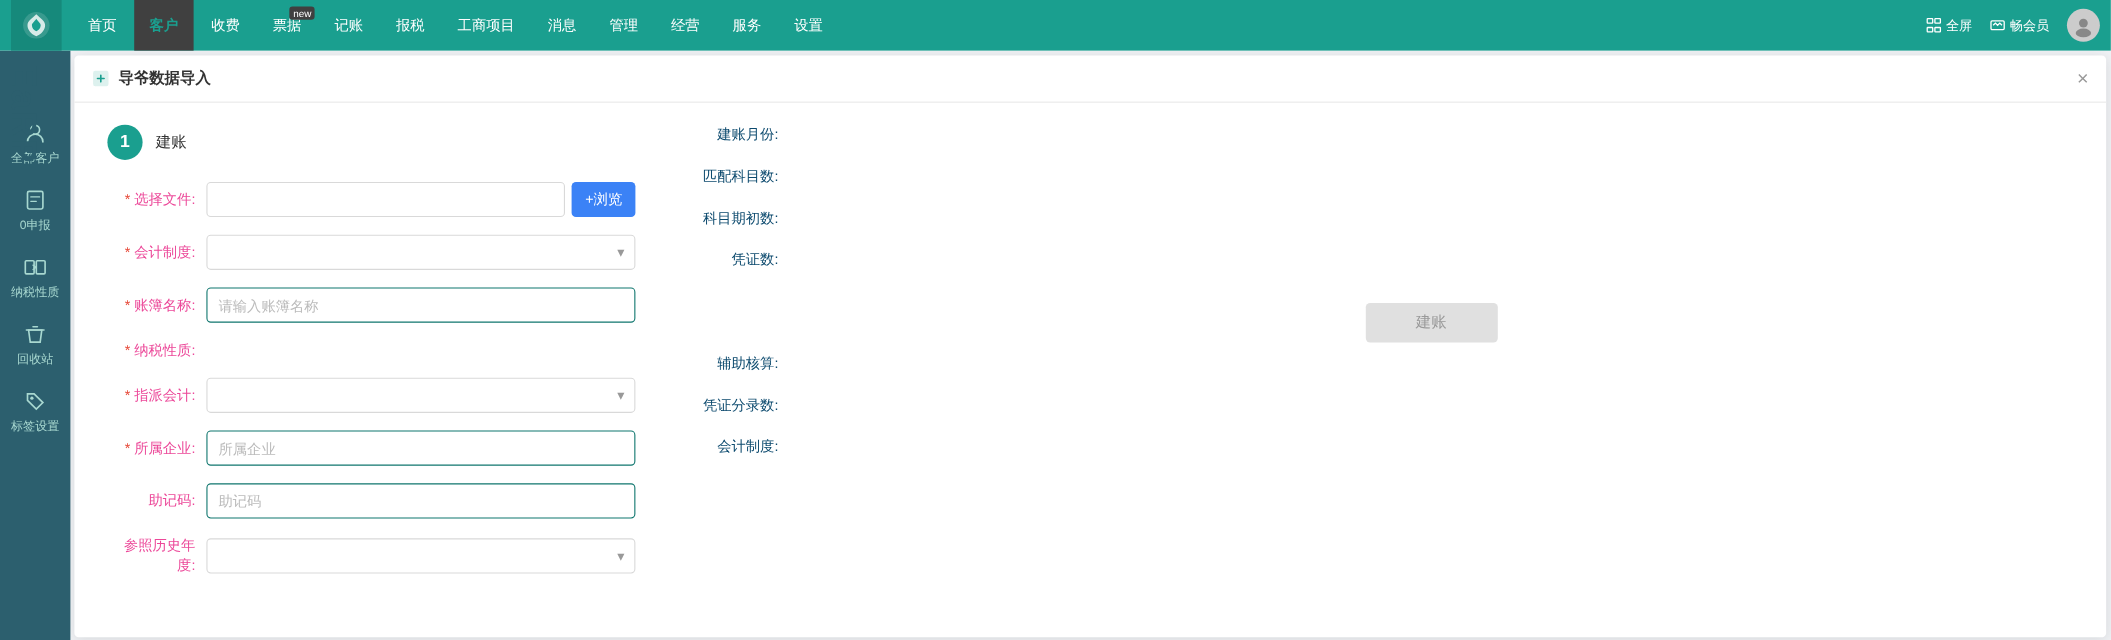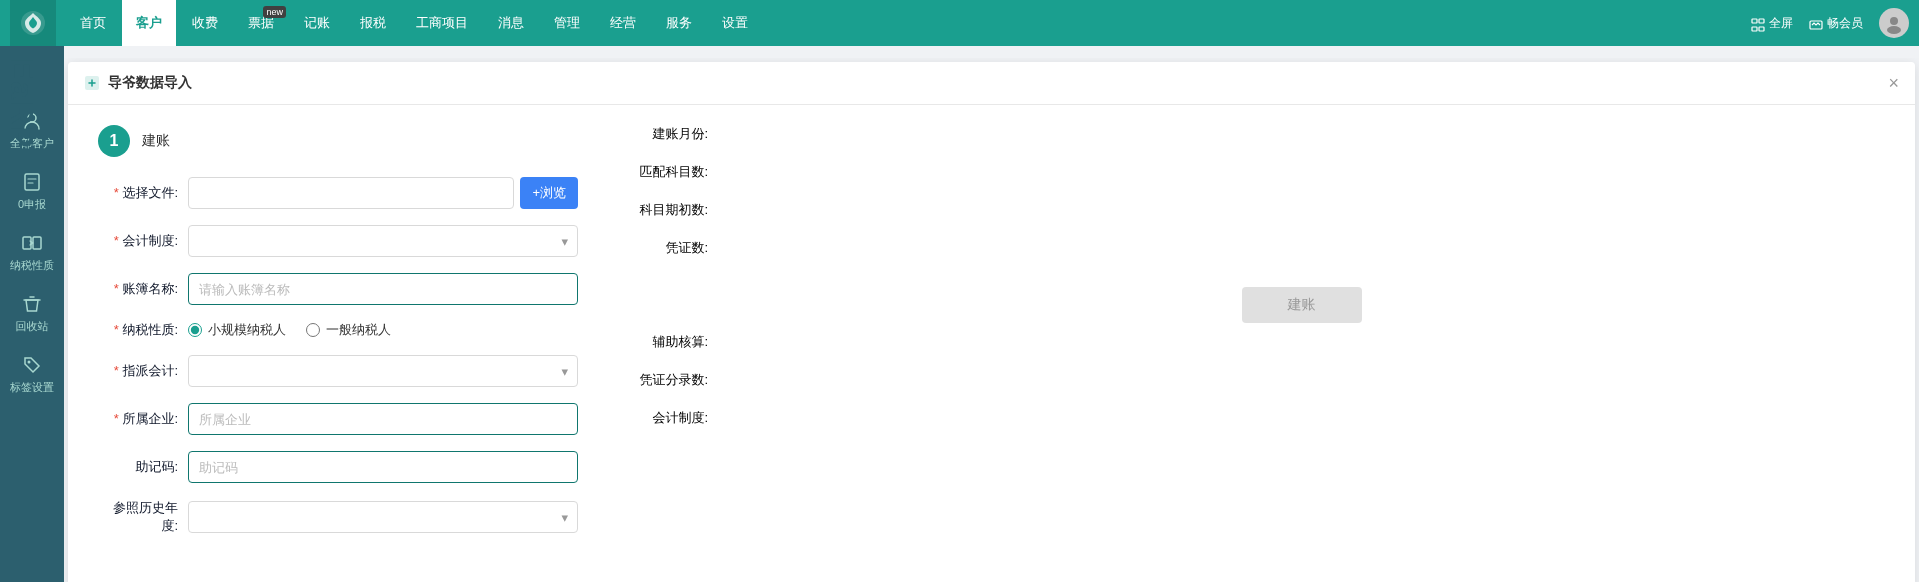--- a/index.html
+++ b/index.html
@@ -17,32 +17,32 @@
       display: flex; align-items: center; justify-content: center;
       margin-right: 10px; flex-shrink: 0;
     }
     .top-nav .logo svg { width: 28px; height: 28px; }
     .nav-items { display: flex; align-items: center; gap: 2px; flex: 1; }
     .nav-item {
       padding: 0 14px; height: 46px; display: flex; align-items: center;
       color: #fff; cursor: pointer; font-size: 13px; position: relative;
       white-space: nowrap;
     }
-    .nav-item.active { background: #ffffff; color: #1a9f8f; font-weight: bold; }
+    .nav-item.active { background: #404040; color: #1a9f8f; font-weight: bold; }
     .nav-item .badge-new {
       position: absolute; top: 6px; right: 2px;
       background: #404040; color: #fff; font-size: 9px;
       padding: 1px 3px; border-radius: 3px;
     }
     .nav-right {
       display: flex; align-items: center; gap: 16px; margin-left: auto;
       color: #fff; font-size: 12px;
     }
     .nav-right .fullscreen-btn, .nav-right .vip-btn {
-      display: flex; align-items: flex-end; gap: 4px; cursor: pointer;
+      display: flex; align-items: center; gap: 4px; cursor: pointer;
       white-space: nowrap;
     }
     .nav-right .user-avatar {
       width: 30px; height: 30px; border-radius: 50%;
       background: #ccc; overflow: hidden; cursor: pointer;
       display: flex; align-items: center; justify-content: center;
     }
 
     
     .layout { display: flex; height: calc(100vh - 46px); }
@@ -55,21 +55,21 @@
     }
     .sidebar-item {
       width: 100%; display: flex; flex-direction: column; align-items: center;
       padding: 8px 4px; cursor: pointer; color: #a8d8d0;
       font-size: 11px; gap: 4px;
     }
     .sidebar-item svg { width: 22px; height: 22px; }
     .sidebar-item .s-label { font-size: 11px; text-align: center; white-space: nowrap; }
 
     
-    .main-content { flex: 1; overflow: auto; padding: 4px; position: relative; margin-top: 12px; }
+    .main-content { flex: 1; overflow: auto; padding: 4px; position: relative; }
 
     
     .dialog {
       background: #fff; border-radius: 4px;
       box-shadow: 0 2px 12px rgba(0,0,0,0.1);
       min-height: 480px; position: relative; padding-bottom: 20px;
     }
     .dialog-header {
       padding: 12px 16px;
       border-bottom: 1px solid #e8e8e8;
@@ -92,21 +92,21 @@
       display: flex; align-items: center; justify-content: center;
       font-size: 16px; font-weight: bold; flex-shrink: 0;
     }
     .step-label { font-size: 14px; color: #333; }
 
     .form-row {
       display: flex; align-items: center; margin-bottom: 16px;
     }
     .form-label {
       width: 80px; text-align: right; margin-right: 10px;
-      color: #0f172a; font-size: 13px; flex-shrink: 0;
+      color: #ec4899; font-size: 13px; flex-shrink: 0;
     }
     .form-label.required::before { content: "* "; color: #e74c3c; }
     .form-control {
       flex: 1; height: 32px; border: 1px solid #0f766e; border-radius: 4px;
       padding: 0 10px; font-size: 13px; color: #333; outline: none;
     }
     .form-control::placeholder { color: #bbb; }
     .select-wrap { flex: 1; position: relative; }
     .select-wrap select {
       width: 100%; height: 32px; border: 1px solid #d9d9d9; border-radius: 4px;
@@ -131,21 +131,21 @@
 
     .radio-group { display: flex; align-items: center; gap: 20px; flex: 1; }
     .radio-item { display: flex; align-items: center; gap: 6px; cursor: pointer; }
     .radio-item input[type="radio"] { accent-color: #1a9f8f; width: 14px; height: 14px; }
 
     
     .info-section { flex: 1; }
     .info-row {
       display: flex; align-items: center; margin-bottom: 20px;
     }
-    .info-label { width: 90px; text-align: right; margin-right: 10px; color: #000000; font-size: 13px; }
+    .info-label { width: 90px; text-align: right; margin-right: 10px; color: #0c4a6e; font-size: 13px; }
     .info-value { flex: 1; font-size: 13px; color: #333; }
 
     .build-btn {
       height: 36px; width: 120px; background: #e0e0e0; color: #999;
       border: none; border-radius: 4px; font-size: 14px; cursor: not-allowed;
       margin-top: 10px; margin-left: 100px;
     }
 
     .earp-label {
       position: absolute; left: 0; top: 54px;
@@ -289,30 +289,20 @@
             </div>
           </div>
 
           <div class="form-row">
             <span class="form-label required">账簿名称:</span>
             <input type="text" class="form-control" placeholder="请输入账簿名称" style="">
           </div>
 
           <div class="form-row">
             <span class="form-label required">纳税性质:</span>
-            <div class="radio-group">
-              <label class="radio-item">
-                <input type="radio" name="tax_type" checked="" style="">
-                <span>小规模纳税人</span>
-              </label>
-              <label class="radio-item">
-                <input type="radio" name="tax_type" style="">
-                <span>一般纳税人</span>
-              </label>
-            </div>
           </div>
 
           <div class="form-row">
             <span class="form-label required">指派会计:</span>
             <div class="select-wrap">
               <select></select>
             </div>
           </div>
 
           <div class="form-row">

